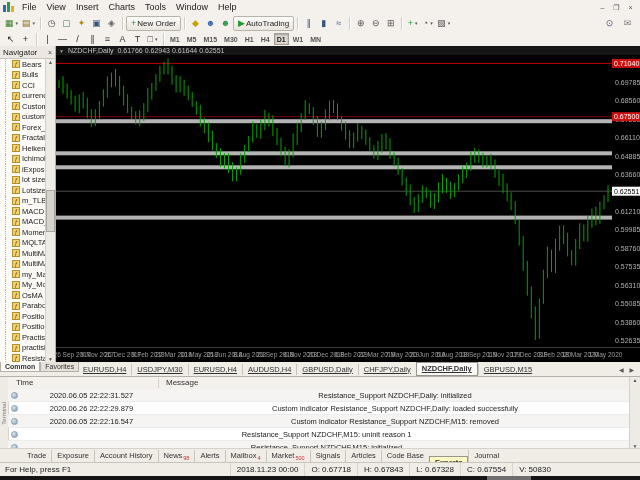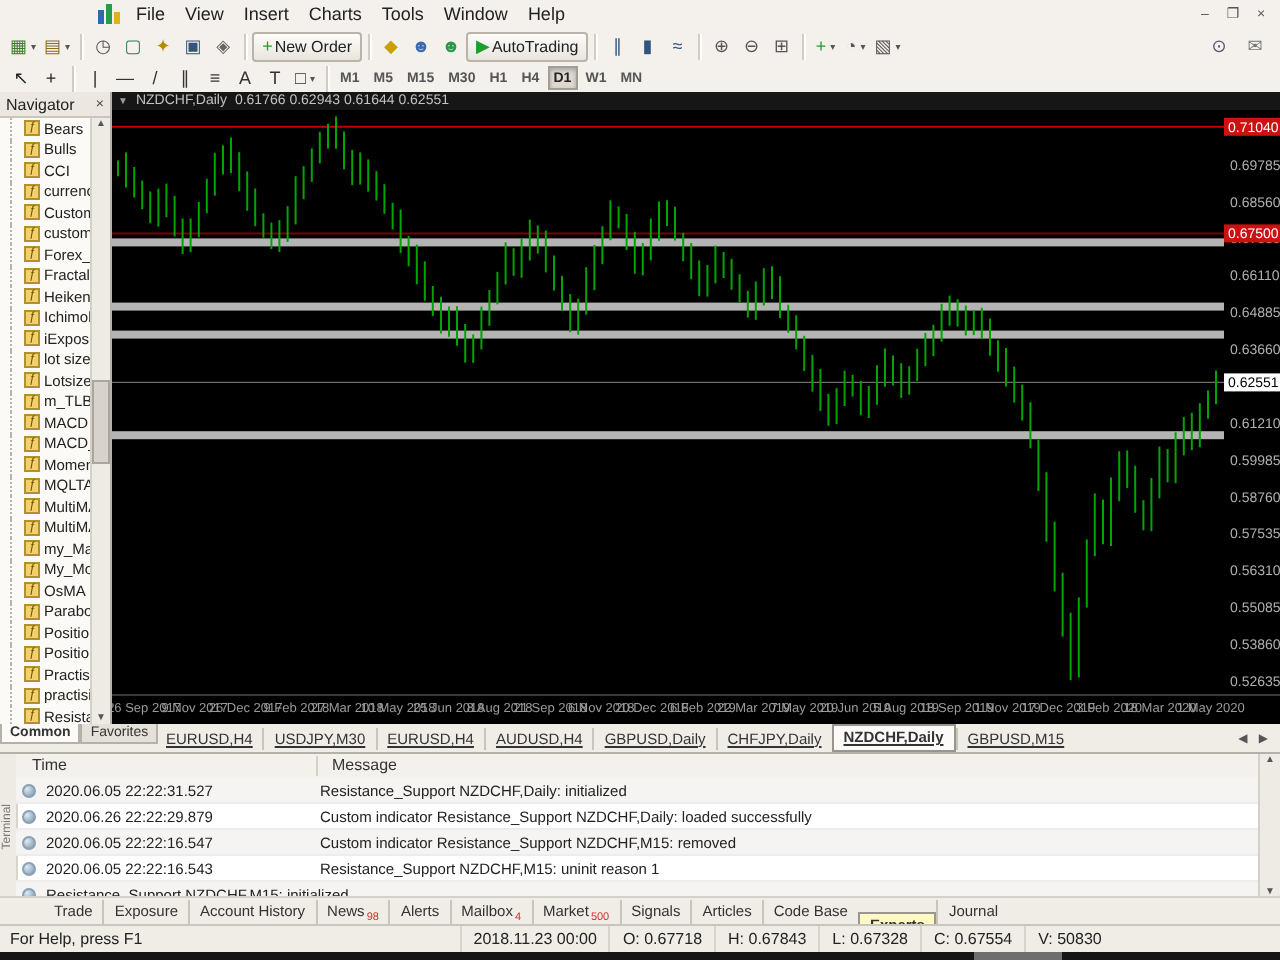--- a/index.html
+++ b/index.html
@@ -1,19 +1,19 @@
 <!DOCTYPE html>
 <html><head>
 <meta charset="utf-8">
 <style>
   html,body{margin:0;padding:0;background:#555;}
   .screen{position:relative;width:640px;height:480px;background:#f0ede7;font-family:"Liberation Sans",sans-serif;overflow:hidden;outline:1px solid #8a8a8a;}
 
   
-  #menubar{position:absolute;left:0;top:0;right:0;height:14px;background:#f4f1ec;border-bottom:1px solid #d8d4cc;display:flex;align-items:center;font-size:9px;color:#222;padding-left:46px;}
+  #menubar{position:absolute;left:0;top:0;right:0;height:14px;background:#f4f1ec;border-bottom:1px solid #d8d4cc;display:flex;align-items:center;font-size:9px;color:#222;}
   .menu-item{padding:1px 5px;cursor:default;}
   #app-icon{width:11px;height:10px;margin:0 3px 0 3px;flex:none;}
   #win-controls{margin-left:auto;display:flex;gap:3px;padding-right:4px;}
   .win-btn{font-size:7px;width:11px;height:9px;line-height:9px;text-align:center;color:#555;}
 
   
   #toolbar1{position:absolute;top:14px;left:0;right:0;height:18px;background:#f4f1ec;border-bottom:1px solid #d8d4cc;display:flex;align-items:center;padding-left:3px;}
   #toolbar2{position:absolute;top:32px;left:0;right:0;height:14px;background:#f4f1ec;border-bottom:1px solid #c9c5bd;display:flex;align-items:center;padding-left:3px;}
   .tb-btn{height:15px;min-width:15px;display:inline-flex;align-items:center;justify-content:center;background:transparent;border:1px solid transparent;border-radius:2px;padding:0 1px;gap:1px;font-family:inherit;}
   .tb-btn .tb-glyph{font-size:9px;line-height:1;}
@@ -56,21 +56,21 @@
   #chart-tab-arrows{margin-left:auto;padding-right:4px;font-size:6px;color:#555;letter-spacing:2px;flex:none;}
 
   
   #terminal{position:absolute;left:0;top:376px;right:0;height:86px;background:#fff;border-top:1px solid #b5b1a8;box-sizing:border-box;}
   #terminal-side{position:absolute;left:0;top:0;width:8px;bottom:13px;background:#eeebe4;border-right:1px solid #d8d4cc;display:flex;align-items:center;justify-content:center;}
   #terminal-side span{writing-mode:vertical-rl;transform:rotate(180deg);font-size:6px;color:#777;}
   #terminal-header{position:absolute;left:8px;top:0;right:10px;height:12px;background:#f4f1ec;border-bottom:1px solid #cac6be;font-size:8px;color:#333;}
   #col-time{position:absolute;left:8px;top:1px;}
   #col-message{position:absolute;left:158px;top:1px;}
   #terminal-header .colsep{position:absolute;left:150px;top:1px;bottom:1px;border-left:1px solid #d5d1c9;}
-  #terminal-rows{position:absolute;left:8px;top:12px;right:10px;height:61px;overflow:hidden;}
+  #terminal-rows{position:absolute;left:8px;top:12px;right:10px;height:61px;overflow:hidden;text-align:center;}
   .term-row{height:12px;display:flex;align-items:center;font-size:7.5px;color:#222;border-bottom:1px solid #ececec;}
   .term-row:nth-child(odd){background:#f5f4f2;}
   .term-icon{flex:none;width:5px;height:5px;border-radius:50%;background:radial-gradient(circle at 30% 30%,#dce9f4,#7d96ad);border:1px solid #8aa0b5;margin:0 5px 0 3px;}
   .term-time{flex:none;width:137px;white-space:nowrap;}
   .term-msg{flex:1;white-space:nowrap;overflow:hidden;}
   #terminal-scroll{position:absolute;right:0;top:0;width:10px;bottom:13px;background:#eeebe4;border-left:1px solid #d5d1c9;font-size:5px;color:#555;display:flex;flex-direction:column;align-items:center;justify-content:space-between;}
   #terminal-tabs{position:absolute;left:0;bottom:0;right:0;height:13px;background:#f0ede7;border-top:1px solid #d5d1c9;display:flex;align-items:center;font-size:7.5px;color:#333;padding-left:22px;}
   .term-tab{padding:0 5px;height:12px;line-height:12px;white-space:nowrap;}
   .term-tab + .term-tab{border-left:1px solid #c8c4bc;}
   .term-tab.active{border:1px solid #9a968e;border-bottom:none;background:#fef9c3;font-weight:bold;margin-top:13px;}
@@ -612,21 +612,20 @@
           <span class="term-time">2020.06.26 22:22:29.879</span>
           <span class="term-msg">Custom indicator Resistance_Support NZDCHF,Daily: loaded successfully</span>
         </div>
         <div class="term-row">
           <span class="term-icon"></span>
           <span class="term-time">2020.06.05 22:22:16.547</span>
           <span class="term-msg">Custom indicator Resistance_Support NZDCHF,M15: removed</span>
         </div>
         <div class="term-row">
           <span class="term-icon"></span>
-          <span class="term-time">2020.06.05 22:22:16.543</span>
           <span class="term-msg">Resistance_Support NZDCHF,M15: uninit reason 1</span>
         </div>
         <div class="term-row">
           <span class="term-icon"></span>
           <span class="term-msg">Resistance_Support NZDCHF,M15: initialized</span>
         </div>
       </div>
     <div id="terminal-scroll">
       <span>▲</span>
       <span>▼</span>

